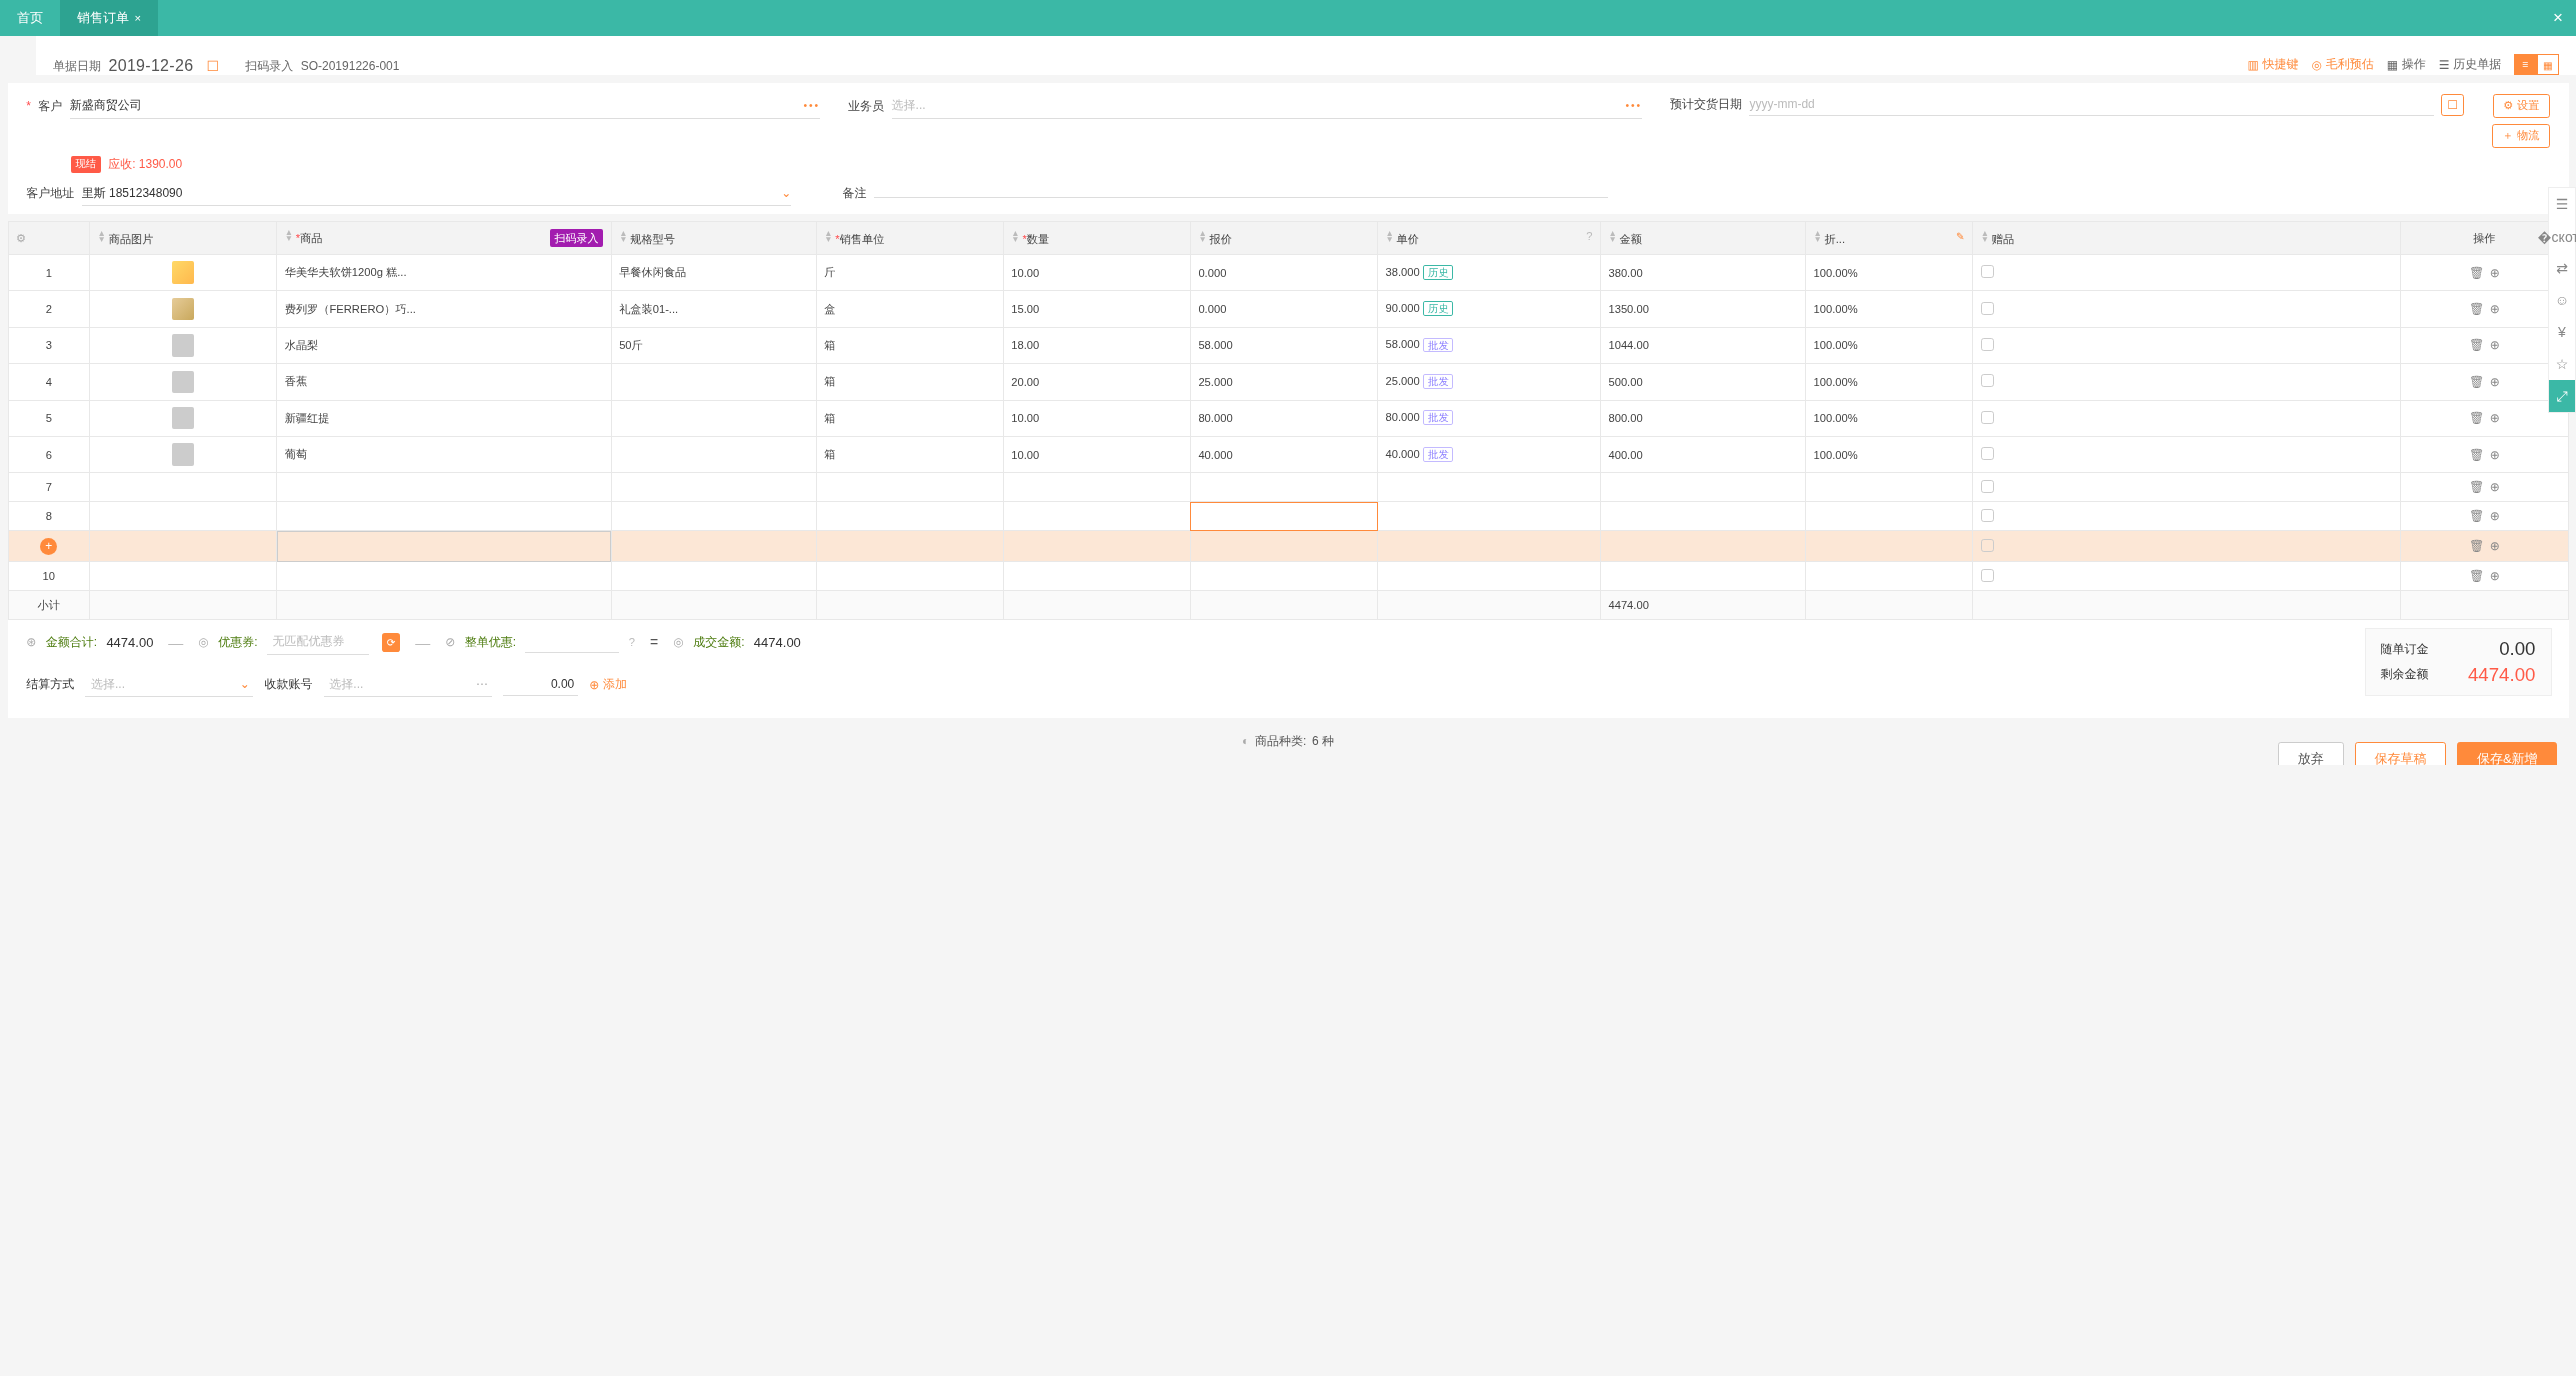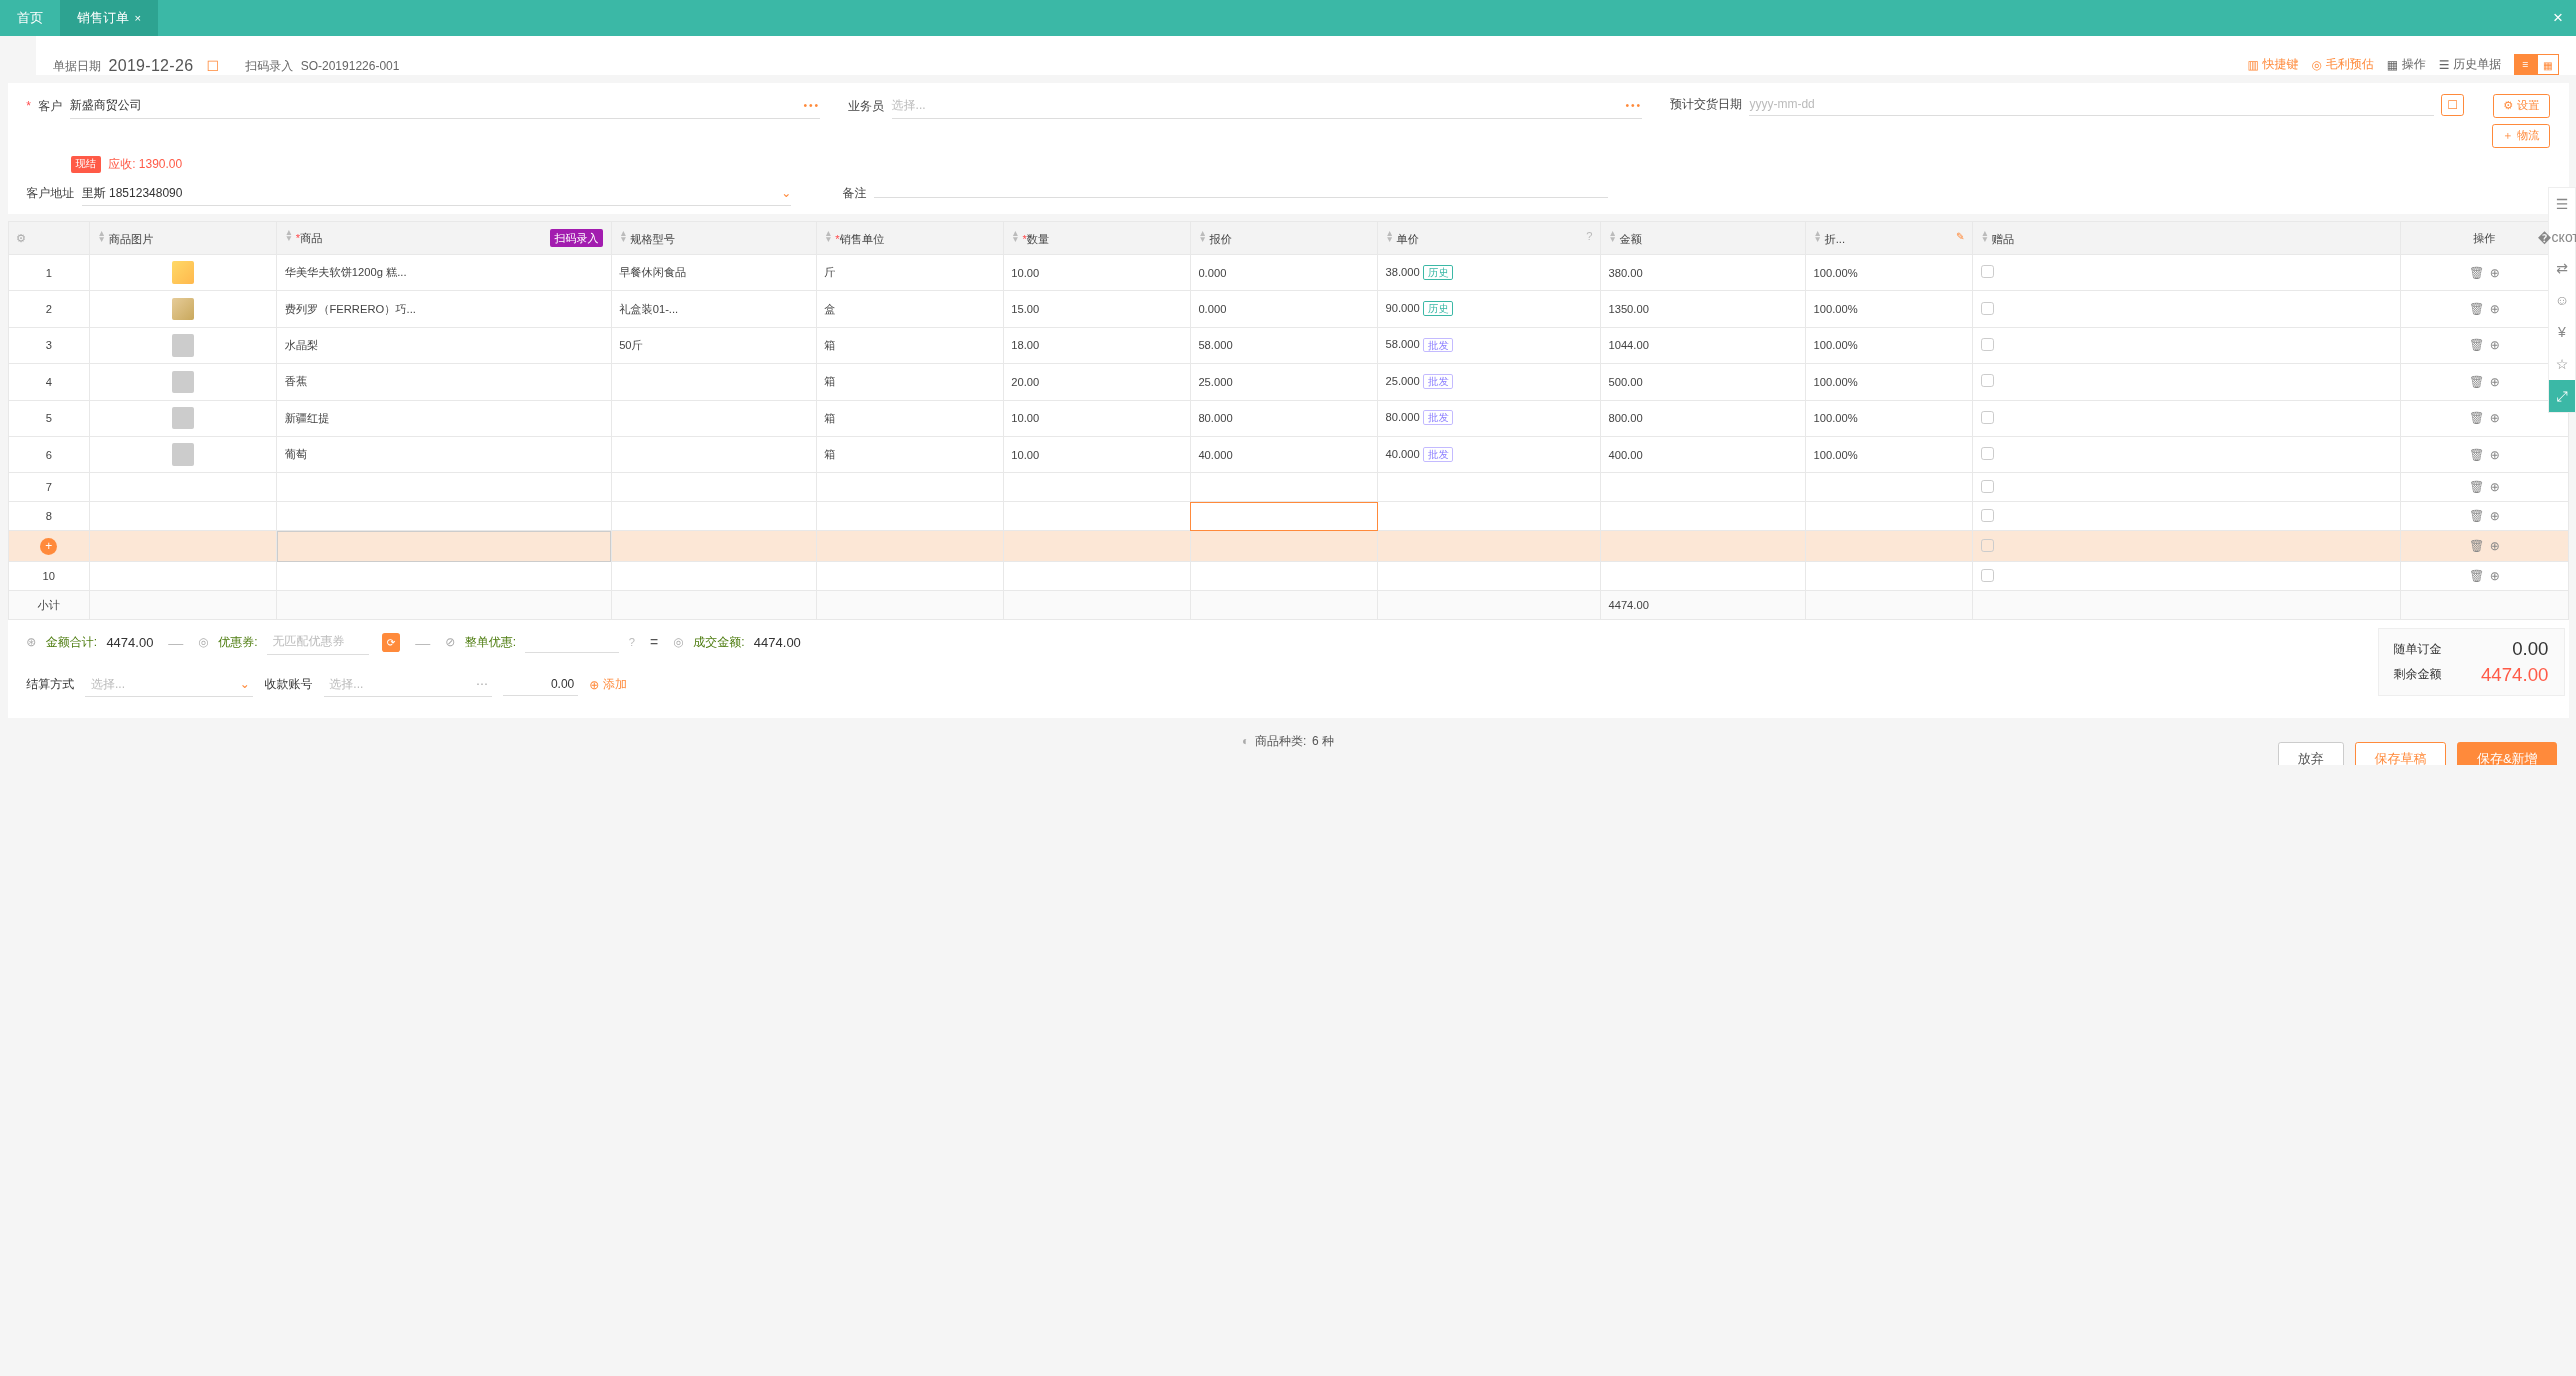--- a/index.html
+++ b/index.html
@@ -62,21 +62,21 @@
 .q-ico { color: #bbb; float: right; font-size: 11.2px; }
 
 .summary { background: #fff; margin: 0 7.5px; padding: 9.4px 18.7px; display: flex; align-items: center; gap: 9.4px; flex-wrap: wrap; position: relative; }
 .summary .lbl { color: #4d7c0f; }
 .summary .val { font-size: 13px; }
 .dash { color: #bbb; font-size: 15px; margin: 0 5.6px; }
 .eq { color: #555; font-size: 14px; margin: 0 5.6px; }
 .coupon-in { border-bottom: 0.9px solid #ddd; color: #bbb; padding: 3.7px 24px 3.7px 5.6px; position: relative; display: inline-block; }
 .refresh { background: #ff8a3b; color: #fff; width: 18.7px; height: 18.7px; border-radius: 2.8px; display: inline-flex; align-items: center; justify-content: center; font-size: 10.3px; margin-left: 3.7px; }
 .disc-in { border-bottom: 0.9px solid #ddd; width: 94px; display: inline-block; height: 20.6px; }
-.side-amounts { position: absolute; right: 4px; top: 7.5px; background: #fafafa; border: 0.9px solid #eee; padding: 7.5px 15px; min-width: 187px; }
+.side-amounts { position: absolute; right: 17px; top: 7.5px; background: #fafafa; border: 0.9px solid #eee; padding: 7.5px 15px; min-width: 187px; }
 .side-amounts .row { display: flex; justify-content: space-between; align-items: center; padding: 1.9px 0; }
 .side-amounts .big { font-size: 18.7px; }
 .side-amounts .red { color: #ff5a47; }
 
 .pay-row { background: #fff; margin: 0 7.5px; padding: 7.5px 18.7px 20.6px; display: flex; align-items: center; gap: 11.2px; }
 .sel { border-bottom: 0.9px solid #ddd; padding: 3.7px 17px 3.7px 5.6px; color: #bbb; display: inline-flex; align-items: center; position: relative; width: 168px; }
 .sel .ar { position: absolute; right: 3.7px; color: #ff8a3b; }
 .amt-in { border-bottom: 0.9px solid #ddd; text-align: right; width: 75px; padding: 3.7px; display: inline-block; }
 .add-link { color: #ff8a3b; display: inline-flex; align-items: center; gap: 3.7px; cursor: pointer; }
 

